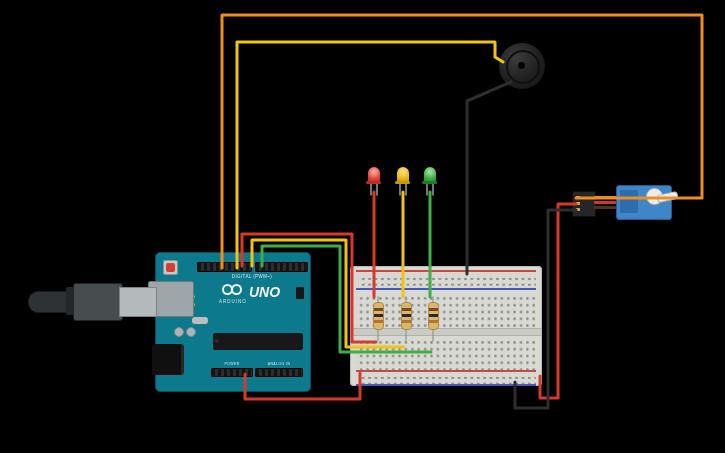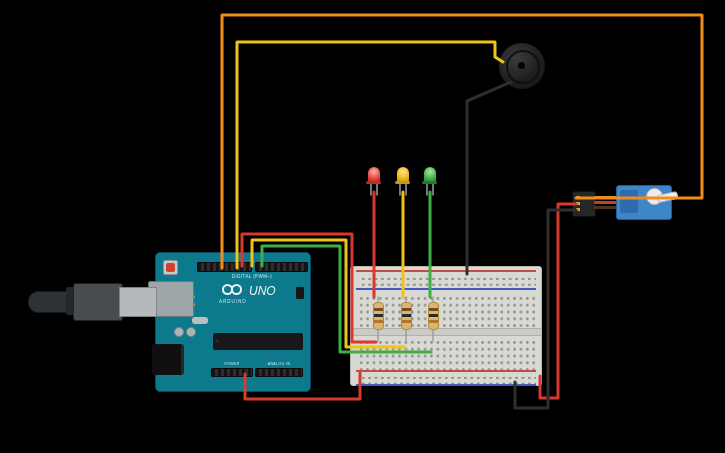--- a/index.html
+++ b/index.html
@@ -80,21 +80,21 @@
     <div class="reset-btn">
       <div class="reset-cap"></div>
     </div>
     <div class="hdr" style="left:41px;top:9px;width:55px;height:10px;"></div>
     <div class="hdr" style="left:99px;top:9px;width:53px;height:10px;"></div>
     <div class="silk" style="left:40px;top:21px;width:112px;">DIGITAL (PWM~)</div>
     <div class="led-dot" style="left:36px;top:42px;background:#86d24a;"></div>
     <div class="led-dot" style="left:36px;top:50px;background:#e2a93c;"></div>
     <div class="logo-ring" style="left:66px;top:31px;"></div>
     <div class="logo-ring" style="left:75px;top:31px;"></div>
-    <div style="left:93px;top:31px;color:#f2f2f2;font-size:12px;font-weight:normal;font-style:italic;">UNO</div>
+    <div style="left:93px;top:31px;color:#f2f2f2;font-size:14px;font-weight:bold;font-style:italic;">UNO</div>
     <div class="silk" style="left:62px;top:46px;width:30px;letter-spacing:1px;">ARDUINO</div>
     <div style="left:140px;top:34px;width:8px;height:12px;background:#161616;border-radius:1px;"></div>
     <div style="left:36px;top:64px;width:16px;height:7px;background:#b9bfc1;border-radius:3px;"></div>
     <div class="cap" style="left:18px;top:74px;"></div>
     <div class="cap" style="left:30px;top:74px;"></div>
     <div style="left:57px;top:80px;width:90px;height:17px;background:#181818;border-radius:2px;">
       <div style="left:2px;top:6px;width:4px;height:4px;background:#2c2c2c;border-radius:50%;"></div>
     </div>
     <div style="left:-4px;top:91px;width:32px;height:31px;background:#101010;border-radius:3px;border-right:3px solid #262626;"></div>
     <div style="left:148px;top:30px;width:2px;height:0;"></div>

